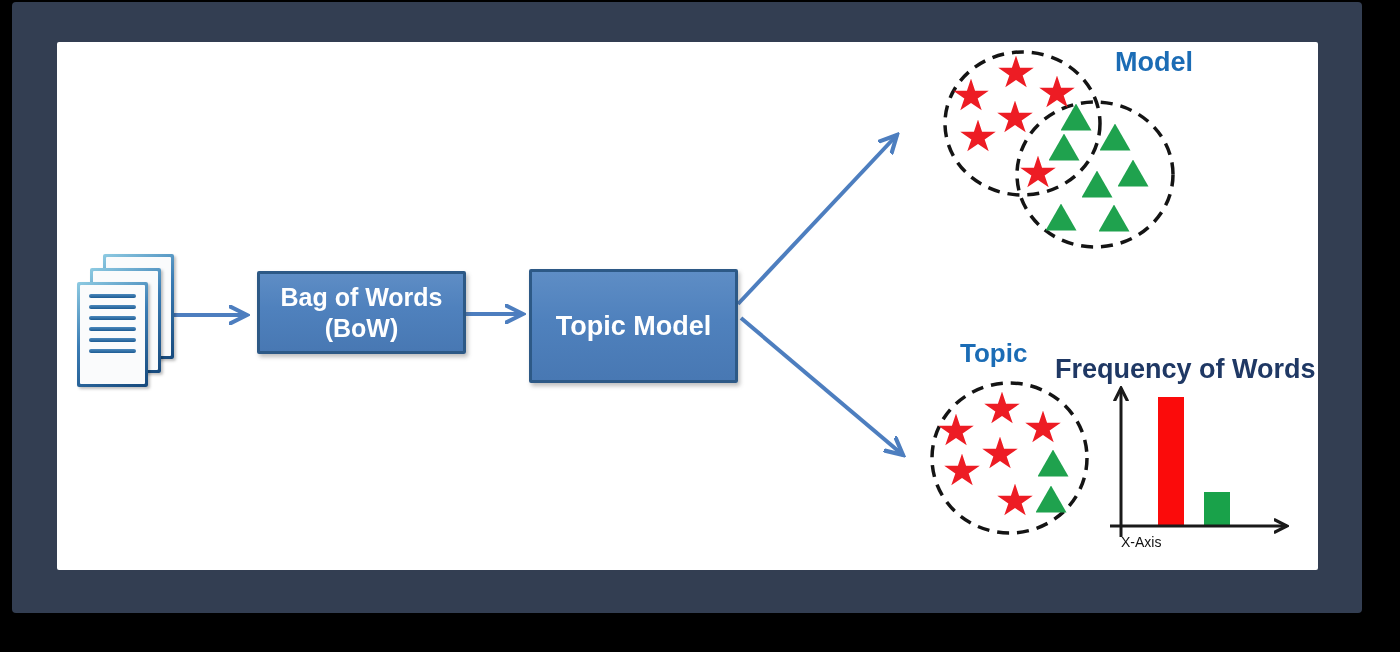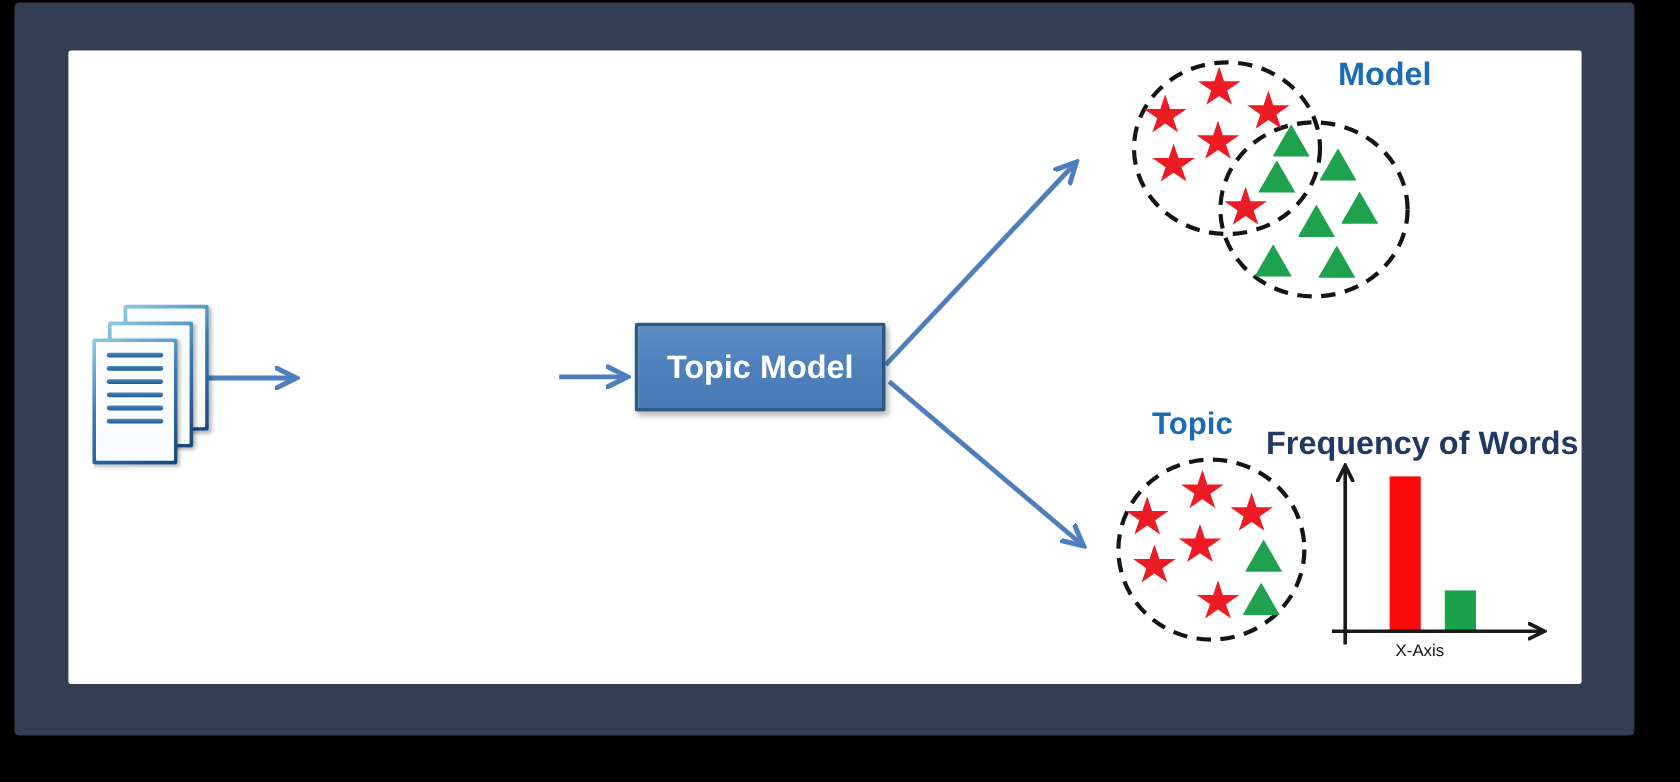--- a/index.html
+++ b/index.html
@@ -29,29 +29,29 @@
   .page.front { left: 0;  top: 28px; }
   .doc-line { height: 4px; border-radius: 2px; background: linear-gradient(180deg,#4c89bd,#1d5c94); }
 
   
   .box { position: absolute; z-index: 3; border: 3px solid #2d5986; border-radius: 2px;
          background: linear-gradient(180deg, #5e8dc5 0%, #4f81bd 45%, #4878b3 100%);
          color: #ffffff; display: flex; flex-direction: column; align-items: center;
          justify-content: center; text-align: center; font-weight: bold;
          box-shadow: 2px 3px 4px rgba(70,70,70,0.35); }
   .box.bow { left: 200px; top: 229px; width: 209px; height: 83px; font-size: 25px; line-height: 31px; }
-  .box.tm  { left: 472px; top: 227px; width: 209px; height: 74px; font-size: 27px; }
+  .box.tm  { left: 472px; top: 227px; width: 209px; height: 114px; font-size: 27px; }
 
   
   .cluster-label { position: absolute; z-index: 3; color: #1b6cb5; font-weight: bold; white-space: nowrap; }
   .topics-label { left: 1058px; top: 5px;  font-size: 27px; }
   .topic-label  { left: 903px;  top: 296px; font-size: 26px; text-align: right; }
   .chart-title  { position: absolute; left: 998px; top: 312px; z-index: 3; color: #1f3864;
                   font-weight: bold; font-size: 27px; white-space: nowrap; }
-  .xaxis-label  { position: absolute; left: 1106px; top: 492px; z-index: 3; color: #111;
+  .xaxis-label  { position: absolute; left: 1064px; top: 492px; z-index: 3; color: #111;
                   font-size: 14px; white-space: nowrap; }
 
   
   .bar { position: absolute; bottom: 45px; width: 26px; z-index: 0; }
   #bar-0 { left: 1101px; }
   #bar-1 { left: 1147px; }
 
   
   .markers { position: absolute; left: 0; top: 0; width: 100%; height: 100%; z-index: 2; pointer-events: none; }
   .marker { position: absolute; }
@@ -101,20 +101,24 @@
             <div class="doc-line"></div>
             <div class="doc-line"></div>
             <div class="doc-line"></div>
             <div class="doc-line"></div>
             <div class="doc-line"></div>
             <div class="doc-line"></div>
           </div>
         </div>
       </div>
 
+      <div class="box bow">
+        <div>Bag of Words</div>
+        <div>(BoW)</div>
+      </div>
       <div class="box tm">
         <div>Topic Model</div>
       </div>
 
       <div class="cluster-label topics-label">Model</div>
       <div class="cluster-label topic-label">Topic</div>
 
       <div class="chart-title">Frequency of Words</div>
       <div class="bar" id="bar-0" style="height: 128px; background: rgb(251, 11, 11);"></div>
       <div class="bar" id="bar-1" style="height: 33px; background: rgb(25, 162, 74);"></div>

